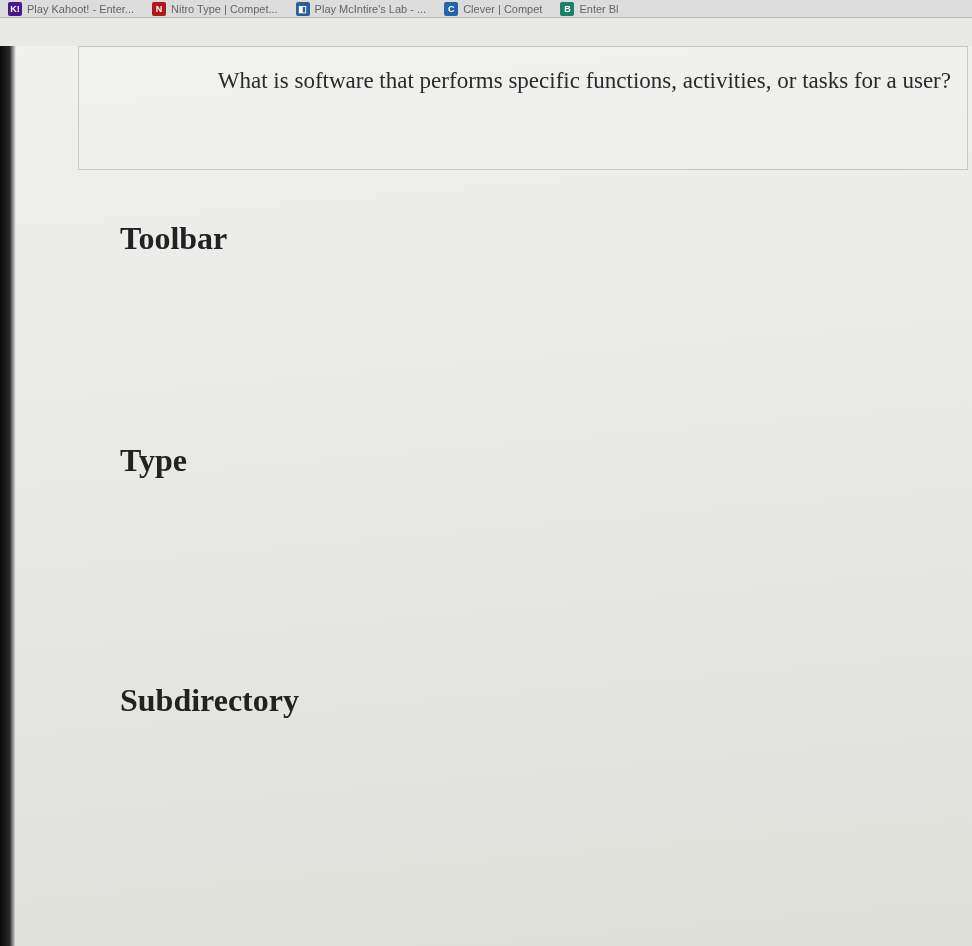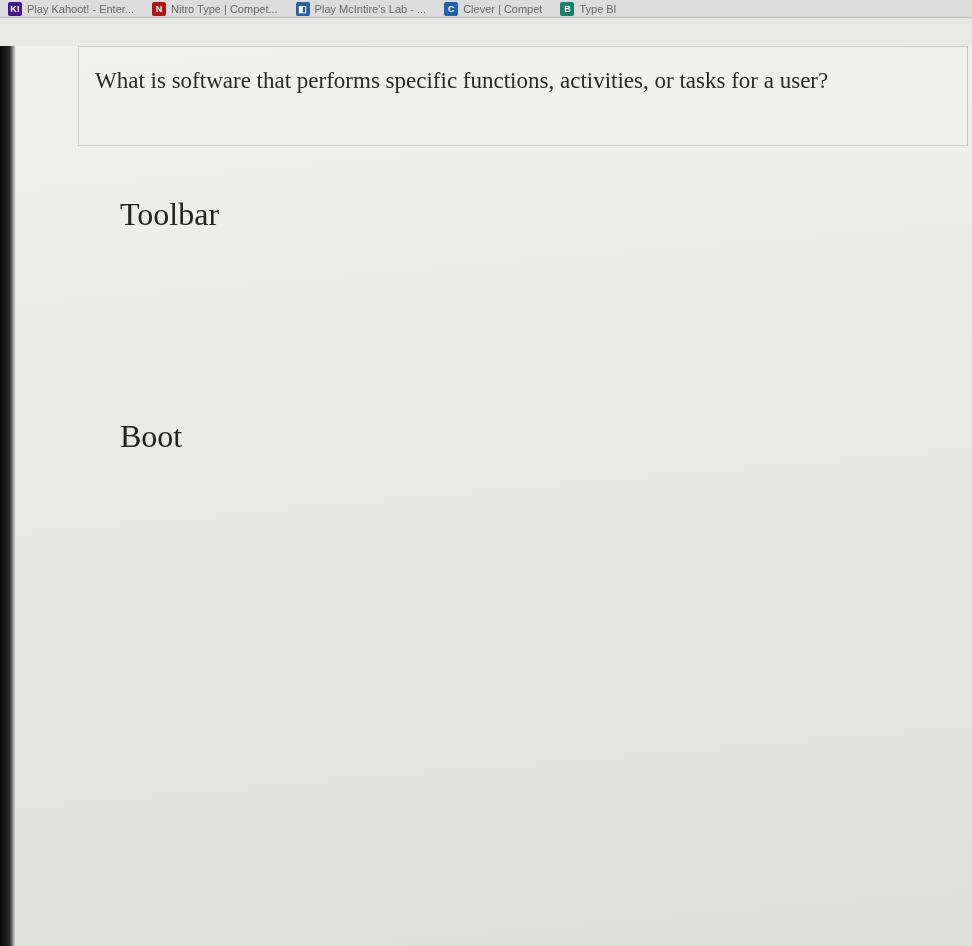--- a/index.html
+++ b/index.html
@@ -61,31 +61,33 @@
       left: 0;
       top: 0;
       width: 16px;
       height: 100%;
       background: linear-gradient(90deg, #0a0a0a 0%, #2a2a2a 60%, #f0f1ef 100%);
     }
     .question-box {
       margin: 28px 0 0 78px;
       border: 1px solid #c8c8c4;
       background: rgba(255,255,255,0.1);
-      padding: 18px 16px 48px 16px;
+      padding: 18px 16px 72px 16px;
       width: 890px;
+      text-align: right;
     }
     .question-text {
       font-size: 23px;
       color: #2a2a2a;
       line-height: 1.4;
     }
     .answers {
       margin-top: 50px;
       margin-left: 120px;
+      font-weight: bold;
     }
     .answer-option {
       font-size: 32px;
       color: #222;
       margin-bottom: 185px;
       cursor: pointer;
       display: inline-block;
     }
     .answer-option:last-child {
       margin-bottom: 40px;
@@ -106,29 +108,30 @@
   <div class="bookmark-item">
     <span class="bookmark-icon icon-m">◧</span>
     <span>Play McIntire's Lab - ...</span>
   </div>
   <div class="bookmark-item">
     <span class="bookmark-icon icon-c">C</span>
     <span>Clever | Compet</span>
   </div>
   <div class="bookmark-item">
     <span class="bookmark-icon icon-b">B</span>
-    <span>Type Bl</span>
+    <span>Enter Bl</span>
   </div>
 </div>
 
 <div class="content-area">
   <div class="left-edge"></div>
 
   <div class="question-box">
     <div class="question-text">What is software that performs specific functions, activities, or tasks for a user?</div>
   </div>
 
   <div class="answers">
     <div class="answer-option">Toolbar</div><br>
-    <div class="answer-option">Boot</div><br>
+    <div class="answer-option">Type</div><br>
     <br>
+    <div class="answer-option">Subdirectory</div>
   </div>
 </div>
 
 </body></html>

